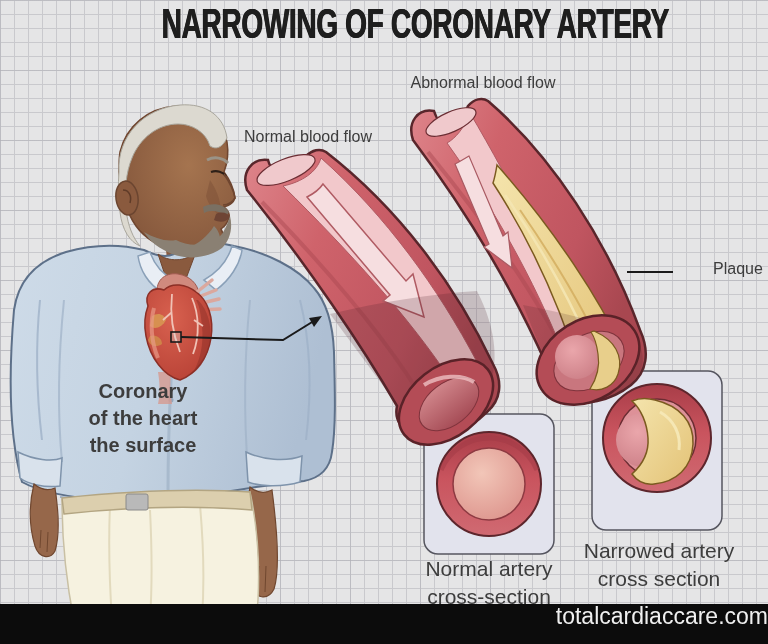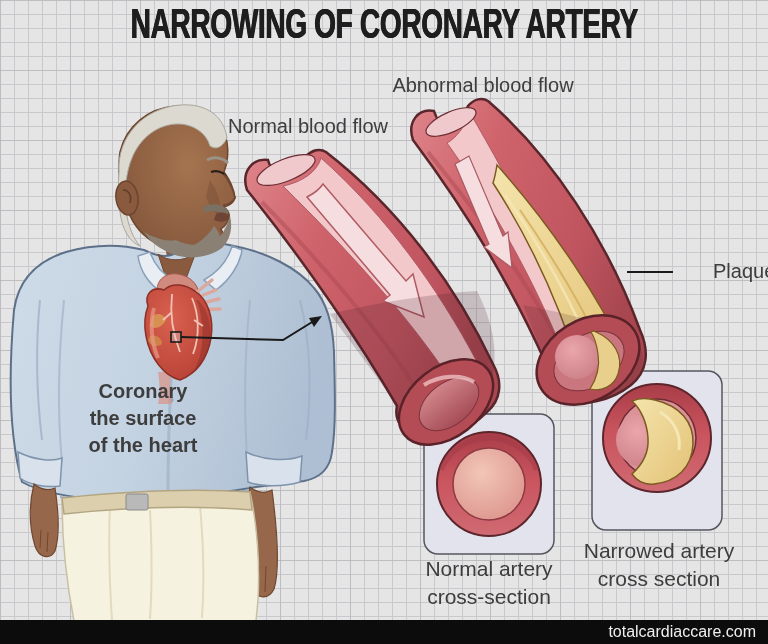--- a/index.html
+++ b/index.html
@@ -9,36 +9,36 @@
     background-image:
       linear-gradient(rgba(160,160,168,0.30) 1px, transparent 1px),
       linear-gradient(90deg, rgba(160,160,168,0.30) 1px, transparent 1px),
       linear-gradient(#c9c9cd 1px, transparent 1px),
       linear-gradient(90deg, #c9c9cd 1px, transparent 1px);
     background-size:70px 70px,70px 70px,14px 14px,14px 14px;
     font-family:"Liberation Sans",sans-serif;
   }
   svg.art{position:absolute;left:0;top:0;}
   .title{
-    position:absolute;top:2px;left:0;width:768px;text-align:center;
+    position:absolute;top:2px;left:0;width:768px;text-align:right;
     color:#1e1e1e;font-weight:bold;font-size:39px;white-space:nowrap;
   }
   .title-inner{
     display:inline-block;transform:scale(0.72,1.08);transform-origin:50% 40%;
     letter-spacing:-0.5px;text-shadow:0.5px 0 0 currentColor,-0.5px 0 0 currentColor;
   }
   .lbl{position:absolute;color:#3d3d3d;white-space:nowrap;}
   .ctr{transform:translateX(-50%);text-align:center;}
-  .lbl-flow{font-size:20px;}
+  .lbl-flow{font-size:16px;}
   .lbl-note{font-size:20px;line-height:27px;}
   .lbl-cross{font-size:21px;line-height:28px;}
   .footer{
-    position:absolute;left:0;bottom:0;width:768px;height:24px;
-    background:#0c0c0c;color:#efefef;font-size:16px;line-height:24px;
-    text-align:right;box-sizing:border-box;padding-right:12px;
+    position:absolute;left:0;bottom:0;width:768px;height:40px;
+    background:#0c0c0c;color:#efefef;font-size:23px;line-height:24px;
+    text-align:right;box-sizing:border-box;
   }
 </style>
 </head>
 <body>
 
 <div class="canvas">
 
   <svg class="art" width="768" height="644" viewBox="0 0 768 644">
     <defs>
       <linearGradient id="tubeBody" x1="0" y1="0" x2="1" y2="0.5">
@@ -196,28 +196,28 @@
     </g>
     <line x1="627" y1="272" x2="673" y2="272" stroke="#1a1a1a" stroke-width="2"></line>
   </svg>
 
   <div class="title">
     <span class="title-inner">NARROWING OF CORONARY ARTERY</span>
   </div>
 
   <div class="lbl lbl-flow ctr" style="left:483px;top:74px;">Abnormal blood flow</div>
 
-  <div class="lbl lbl-flow ctr" style="left:308px;top:115px;">Normal blood flow</div>
+  <div class="lbl lbl-flow ctr" style="left:308px;top:128px;">Normal blood flow</div>
 
   <div class="lbl lbl-flow" style="left:677px;top:260px;margin-left:36px;">Plaque</div>
 
   <div class="lbl lbl-note ctr" style="left:143px;top:378px;font-weight:bold;">
     <div>Coronary</div>
+    <div>of the heart</div>
     <div>the surface</div>
-    <div>of the heart</div>
   </div>
 
   <div class="lbl lbl-cross ctr" style="left:489px;top:555px;">
     <div>Normal artery</div>
     <div>cross-section</div>
   </div>
 
   <div class="lbl lbl-cross ctr" style="left:659px;top:537px;">
     <div>Narrowed artery</div>
     <div>cross section</div>

